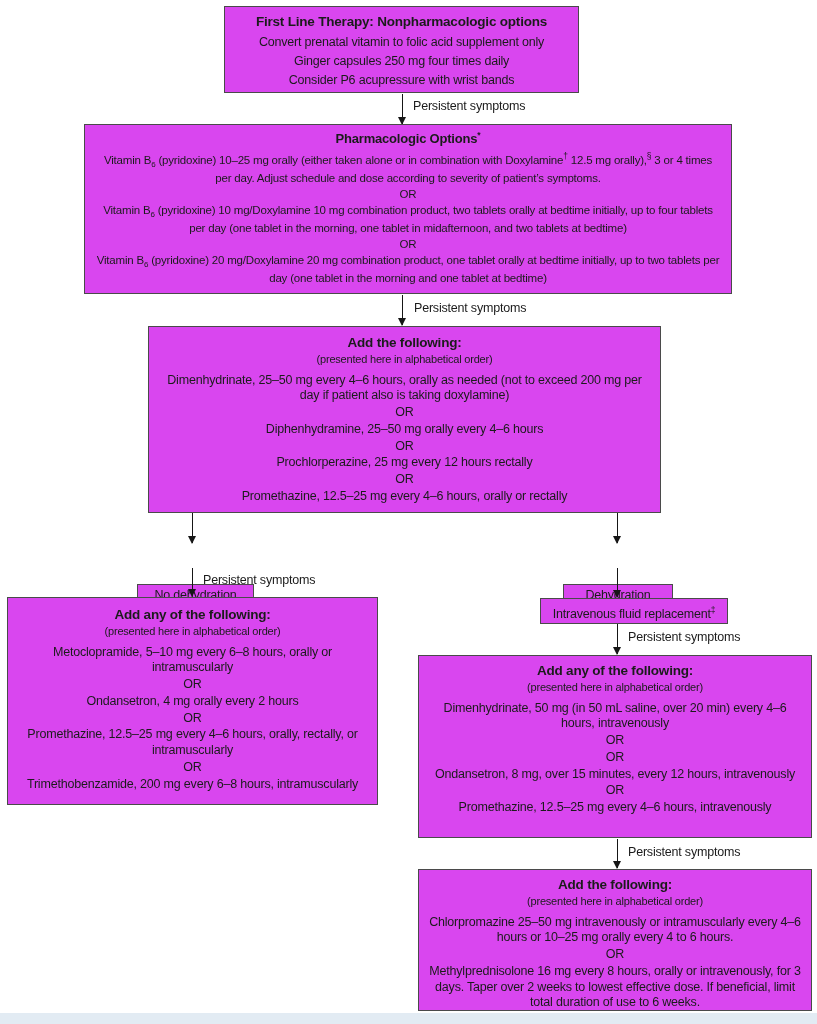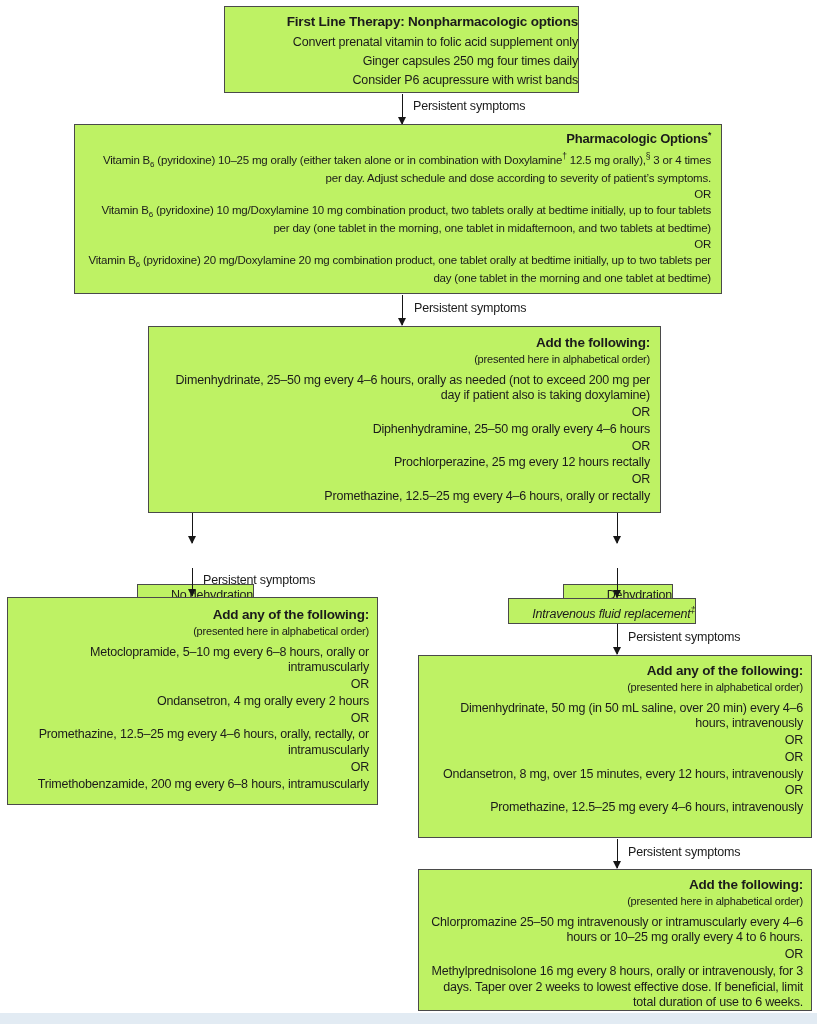--- a/index.html
+++ b/index.html
@@ -2,43 +2,43 @@
 <html><head>
 <meta charset="utf-8">
 <style>
   html,body { margin:0; padding:0; background:#ffffff; }
   .canvas {
     position:relative; width:817px; height:1024px; background:#ffffff;
     font-family:"Liberation Sans","DejaVu Sans",sans-serif;
     color:#1b1b1b; letter-spacing:-0.2px; overflow:hidden;
   }
   .box {
-    position:absolute; box-sizing:border-box; background:#bef264;
-    border:1.5px solid #4a4a4a; text-align:right;
+    position:absolute; box-sizing:border-box; background:#d946ef;
+    border:1.5px solid #4a4a4a; text-align:center;
   }
   .box .title { font-weight:bold; font-size:13px; line-height:1.35; }
   .note { font-size:11px; line-height:1.3; margin-bottom:6px; }
   .opt  { font-size:12.5px; line-height:1.26; margin:1px 0; }
   .or   { font-size:12.5px; line-height:1.26; margin:1px 0; }
 
   
   .b-first { left:224px; top:6px; width:355px; height:87px; padding-top:6px; }
   .b-first .title { font-size:13.5px; margin-bottom:2px; }
   .b-first .line { font-size:12.5px; line-height:1.5; }
 
-  .b-pharm { left:74px; top:124px; width:648px; height:170px; padding:5px 10px; }
+  .b-pharm { left:84px; top:124px; width:648px; height:170px; padding:5px 10px; }
   .b-pharm .title { margin-bottom:3px; }
   .b-pharm .opt, .b-pharm .or { font-size:11.5px; line-height:1.32; margin:1px 0; }
 
   .b-add3 { left:148px; top:326px; width:513px; height:187px; padding:7px 10px; }
 
   .b-small { height:24px; font-size:12.5px; line-height:21px;margin-top:40px; }
   .b-nodeh { left:137px; top:544px; width:117px; }
   .b-deh   { left:563px; top:544px; width:110px; }
-  .b-iv    { left:508px; top:598px; width:188px; height:26px; font-size:12.5px; line-height:23px;font-style:italic; }
+  .b-iv    { left:540px; top:598px; width:188px; height:26px; font-size:12.5px; line-height:23px; }
 
   .b-left  { left:7px;  top:597px; width:371px; height:208px; padding:8px 8px; }
   .b-right { left:418px; top:655px; width:394px; height:183px; padding:6px 8px; }
   .b-final { left:418px; top:869px; width:394px; height:142px; padding:6px 8px; }
 
   sub { font-size:8px; }
   sup { font-size:8.5px; }
 
   
   .varrow { position:absolute; width:0; border-left:1.6px solid #161616; }

